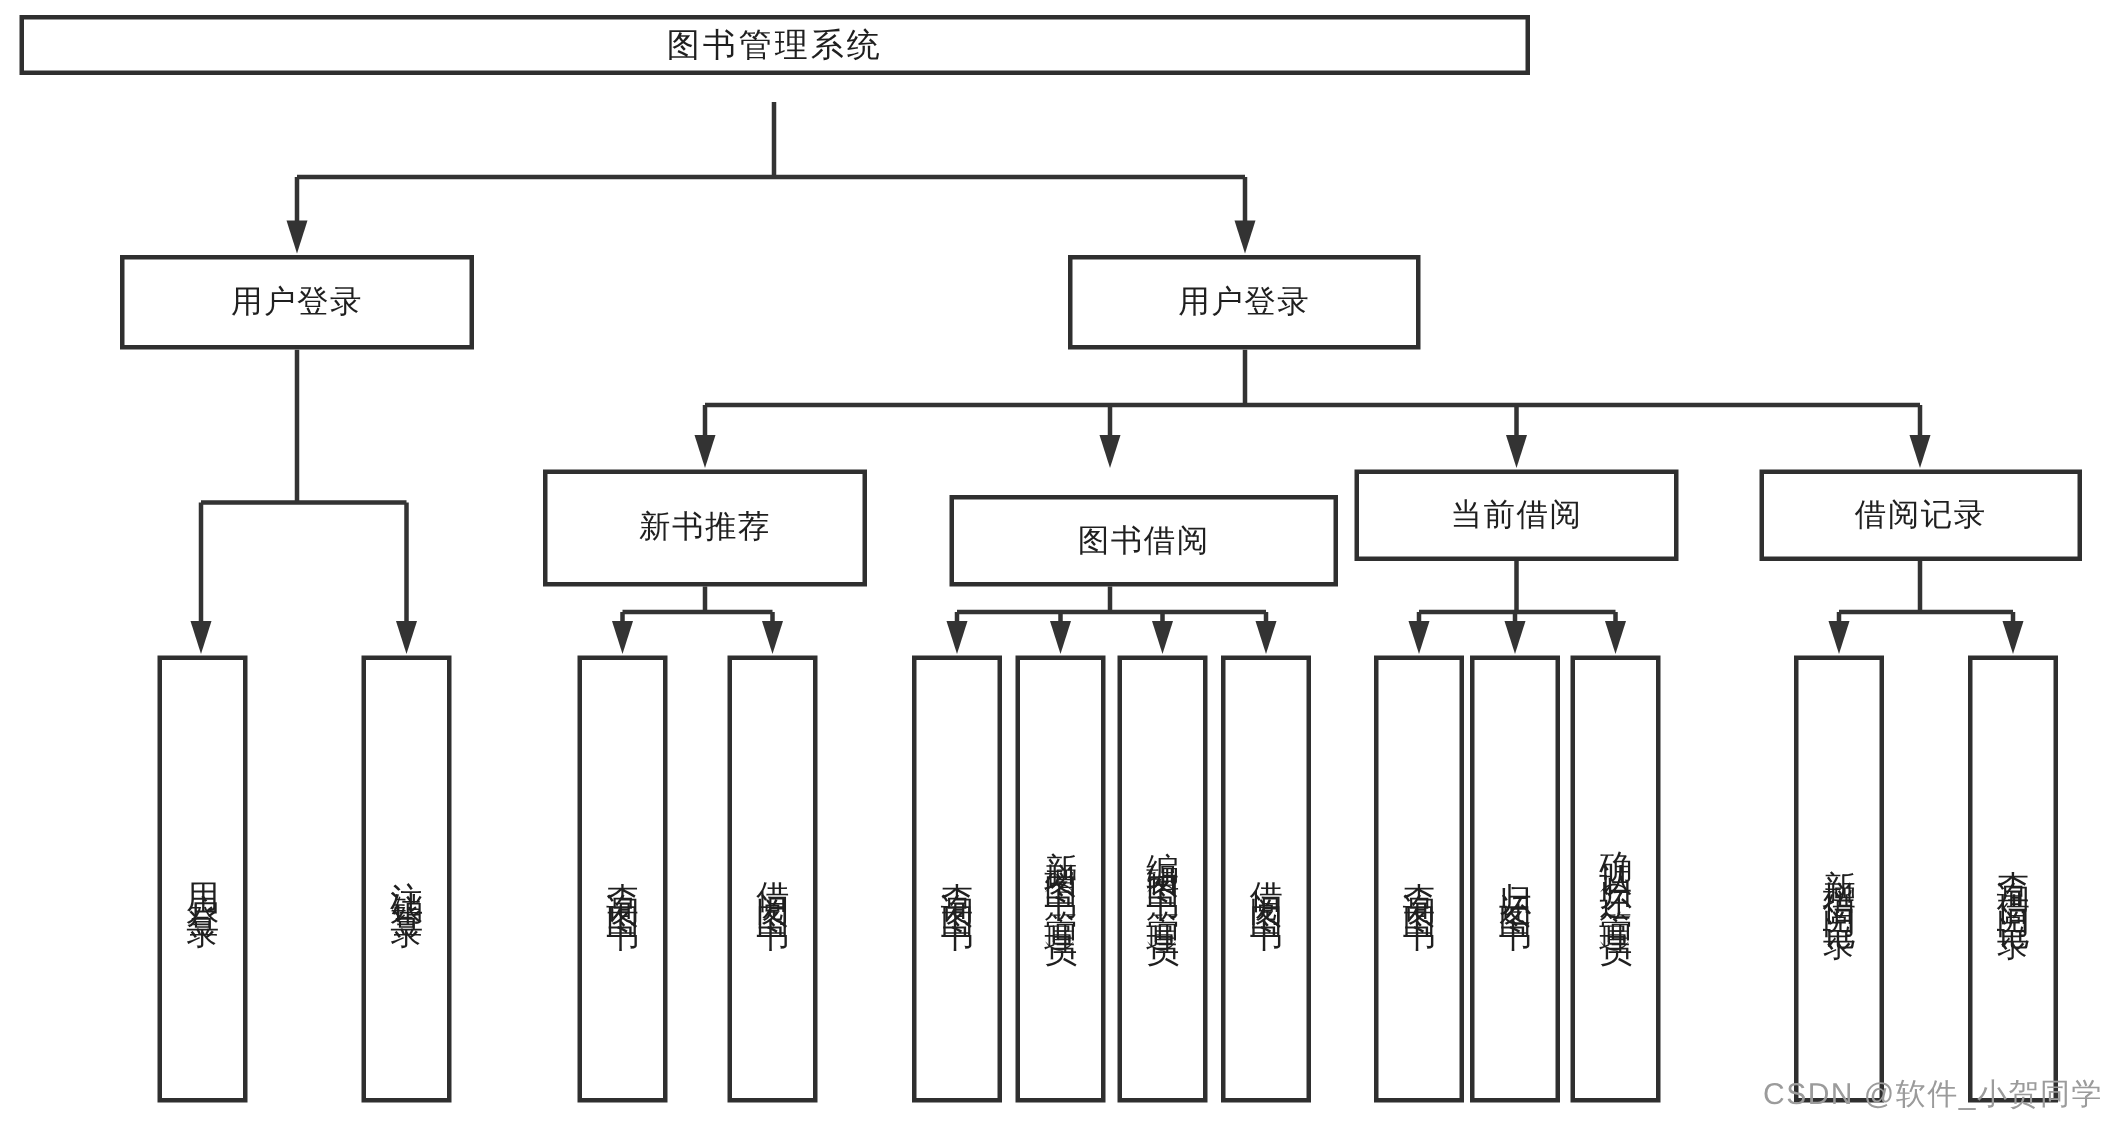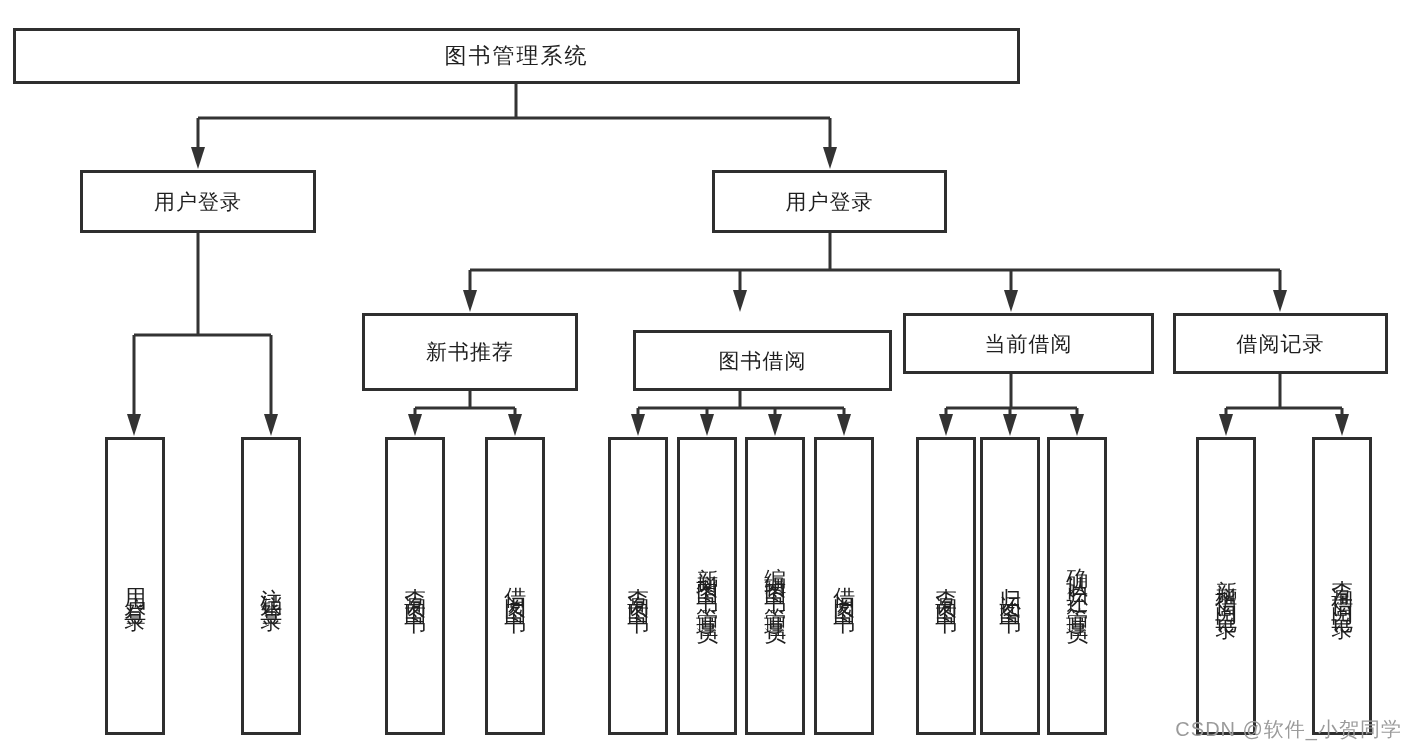--- a/index.html
+++ b/index.html
@@ -82,38 +82,38 @@
     <path d="M1011,374 V408 M946,408 H1077 M946,408 V416 M1010,408 V416 M1077,408 V416"></path>
     <polygon points="939,414 953,414 946,436"></polygon>
     <polygon points="1003,414 1017,414 1010,436"></polygon>
     <polygon points="1070,414 1084,414 1077,436"></polygon>
 
     <path d="M1280,374 V408 M1226,408 H1342 M1226,408 V416 M1342,408 V416"></path>
     <polygon points="1219,414 1233,414 1226,436"></polygon>
     <polygon points="1335,414 1349,414 1342,436"></polygon>
   </svg>
 
-  <div class="box h title" style="left:13px;top:28px;width:1007px;height:56px">
+  <div class="box h title" style="left:13px;top:10px;width:1007px;height:40px">
     <span>图书管理系统</span>
   </div>
 
   <div class="box h" style="left:80px;top:170px;width:236px;height:63px">
     <span>用户登录</span>
   </div>
   <div class="box h" style="left:712px;top:170px;width:235px;height:63px">
     <span>用户登录</span>
   </div>
 
   <div class="box h" style="left:362px;top:313px;width:216px;height:78px">
     <span>新书推荐</span>
   </div>
   <div class="box h" style="left:633px;top:330px;width:259px;height:61px">
     <span>图书借阅</span>
   </div>
-  <div class="box h" style="left:903px;top:313px;width:251px;height:61px">
+  <div class="box h" style="left:903px;top:313px;width:216px;height:61px">
     <span>当前借阅</span>
   </div>
   <div class="box h" style="left:1173px;top:313px;width:215px;height:61px">
     <span>借阅记录</span>
   </div>
 
   <div class="box v" style="left:105px">
     <span>用户登录</span>
   </div>
   <div class="box v" style="left:241px">

